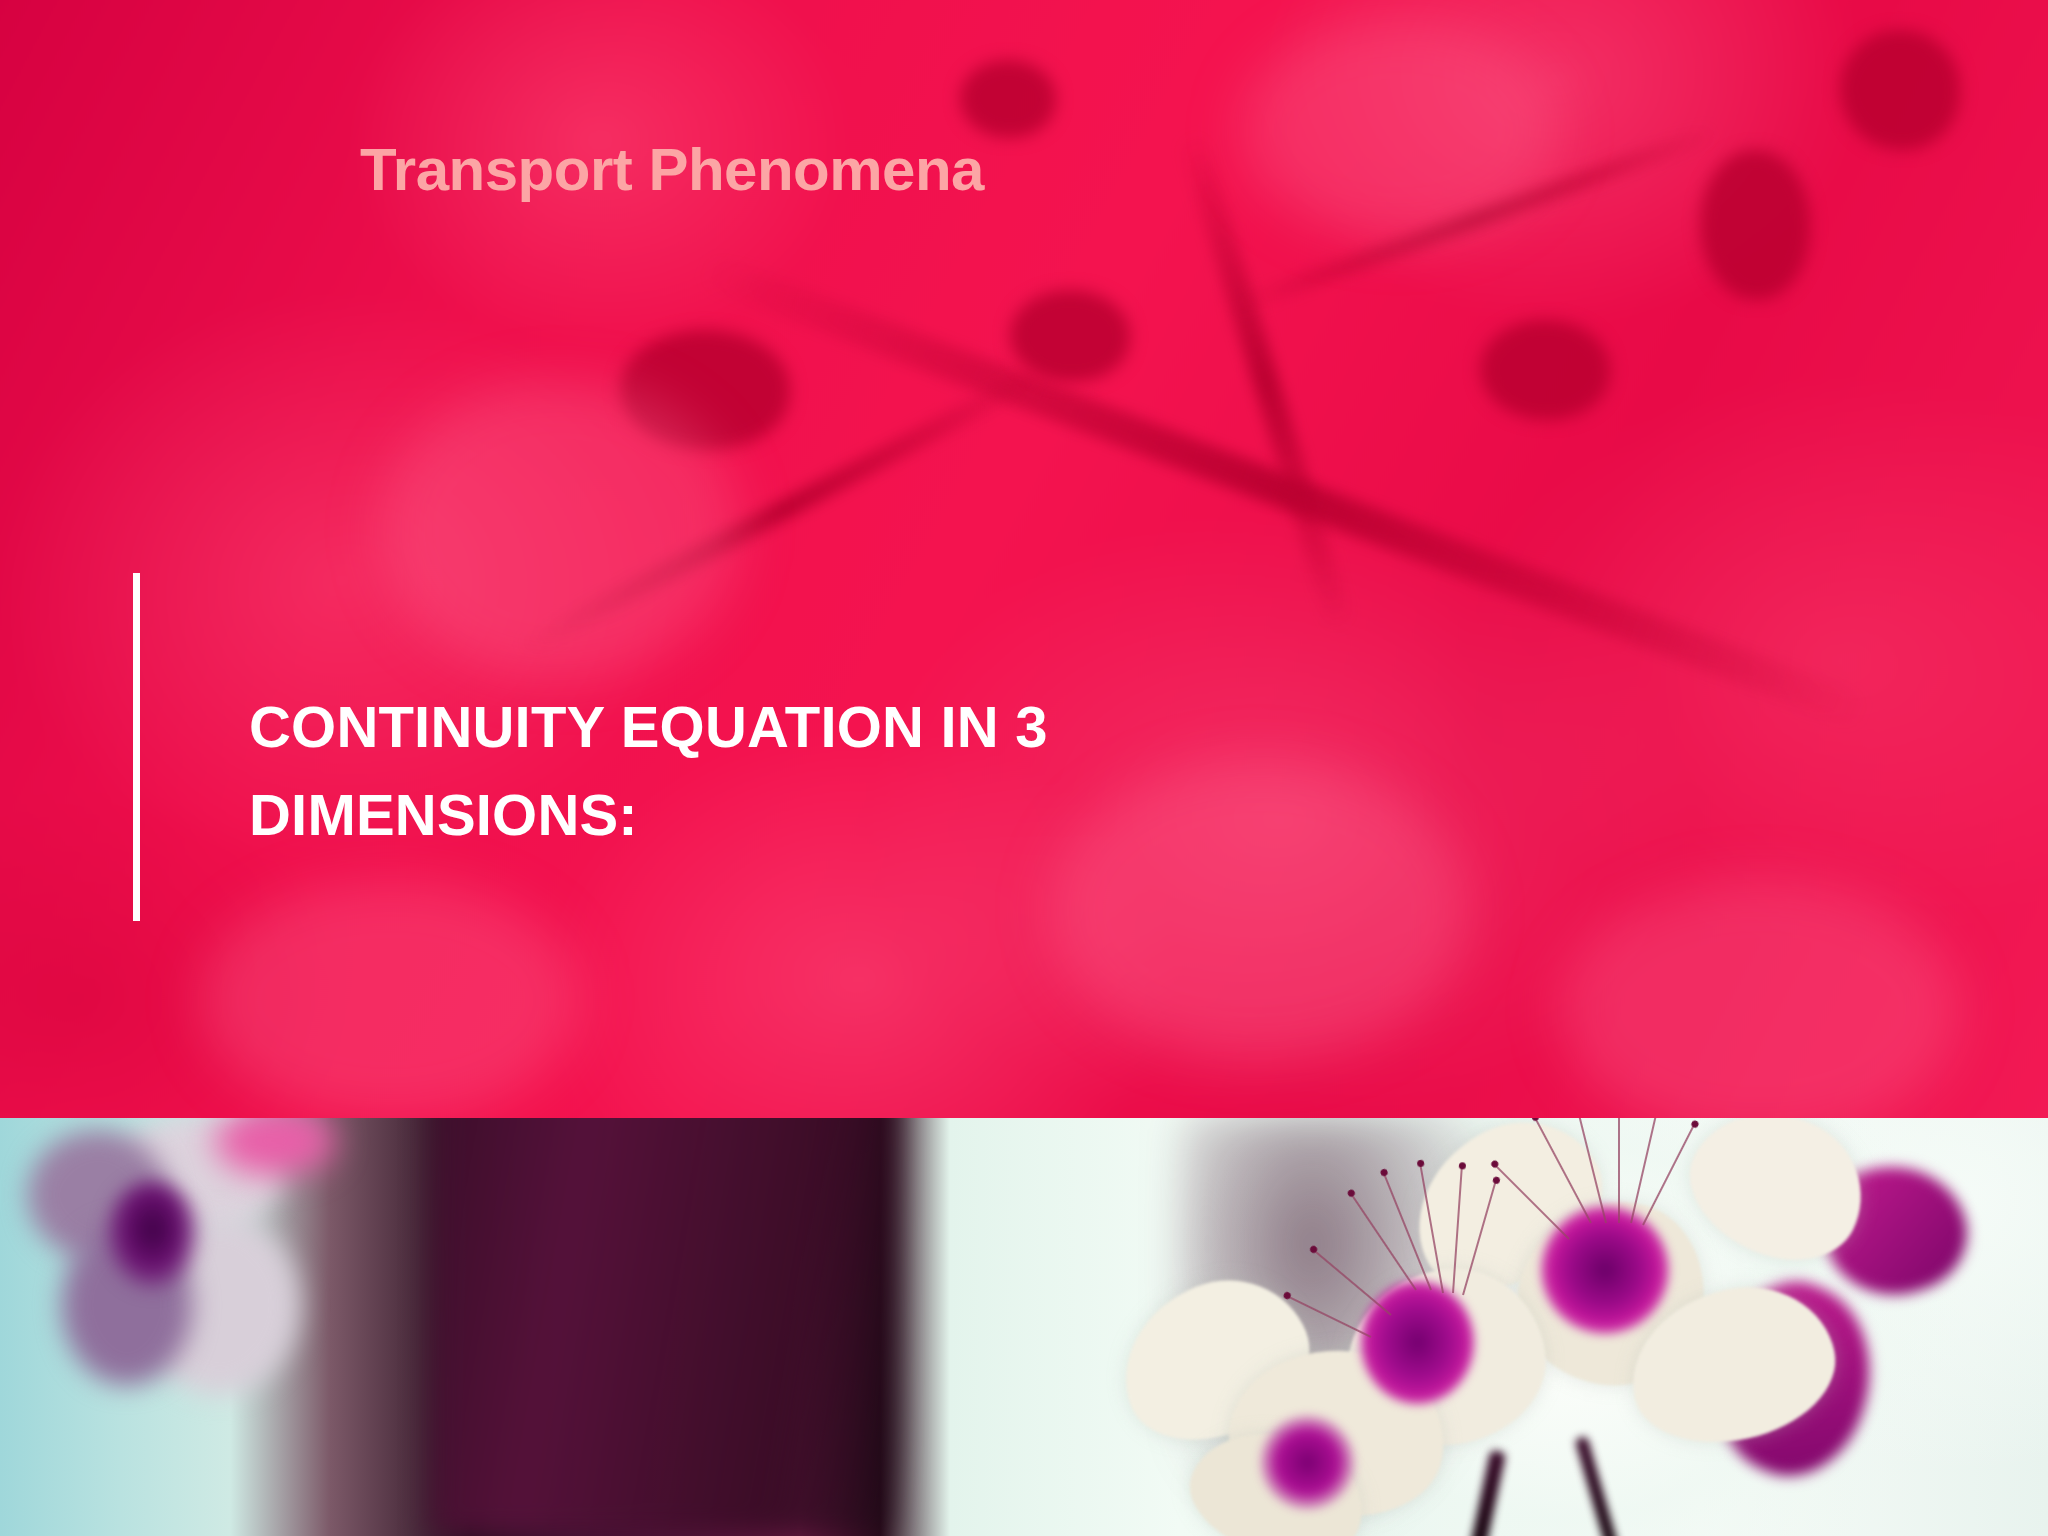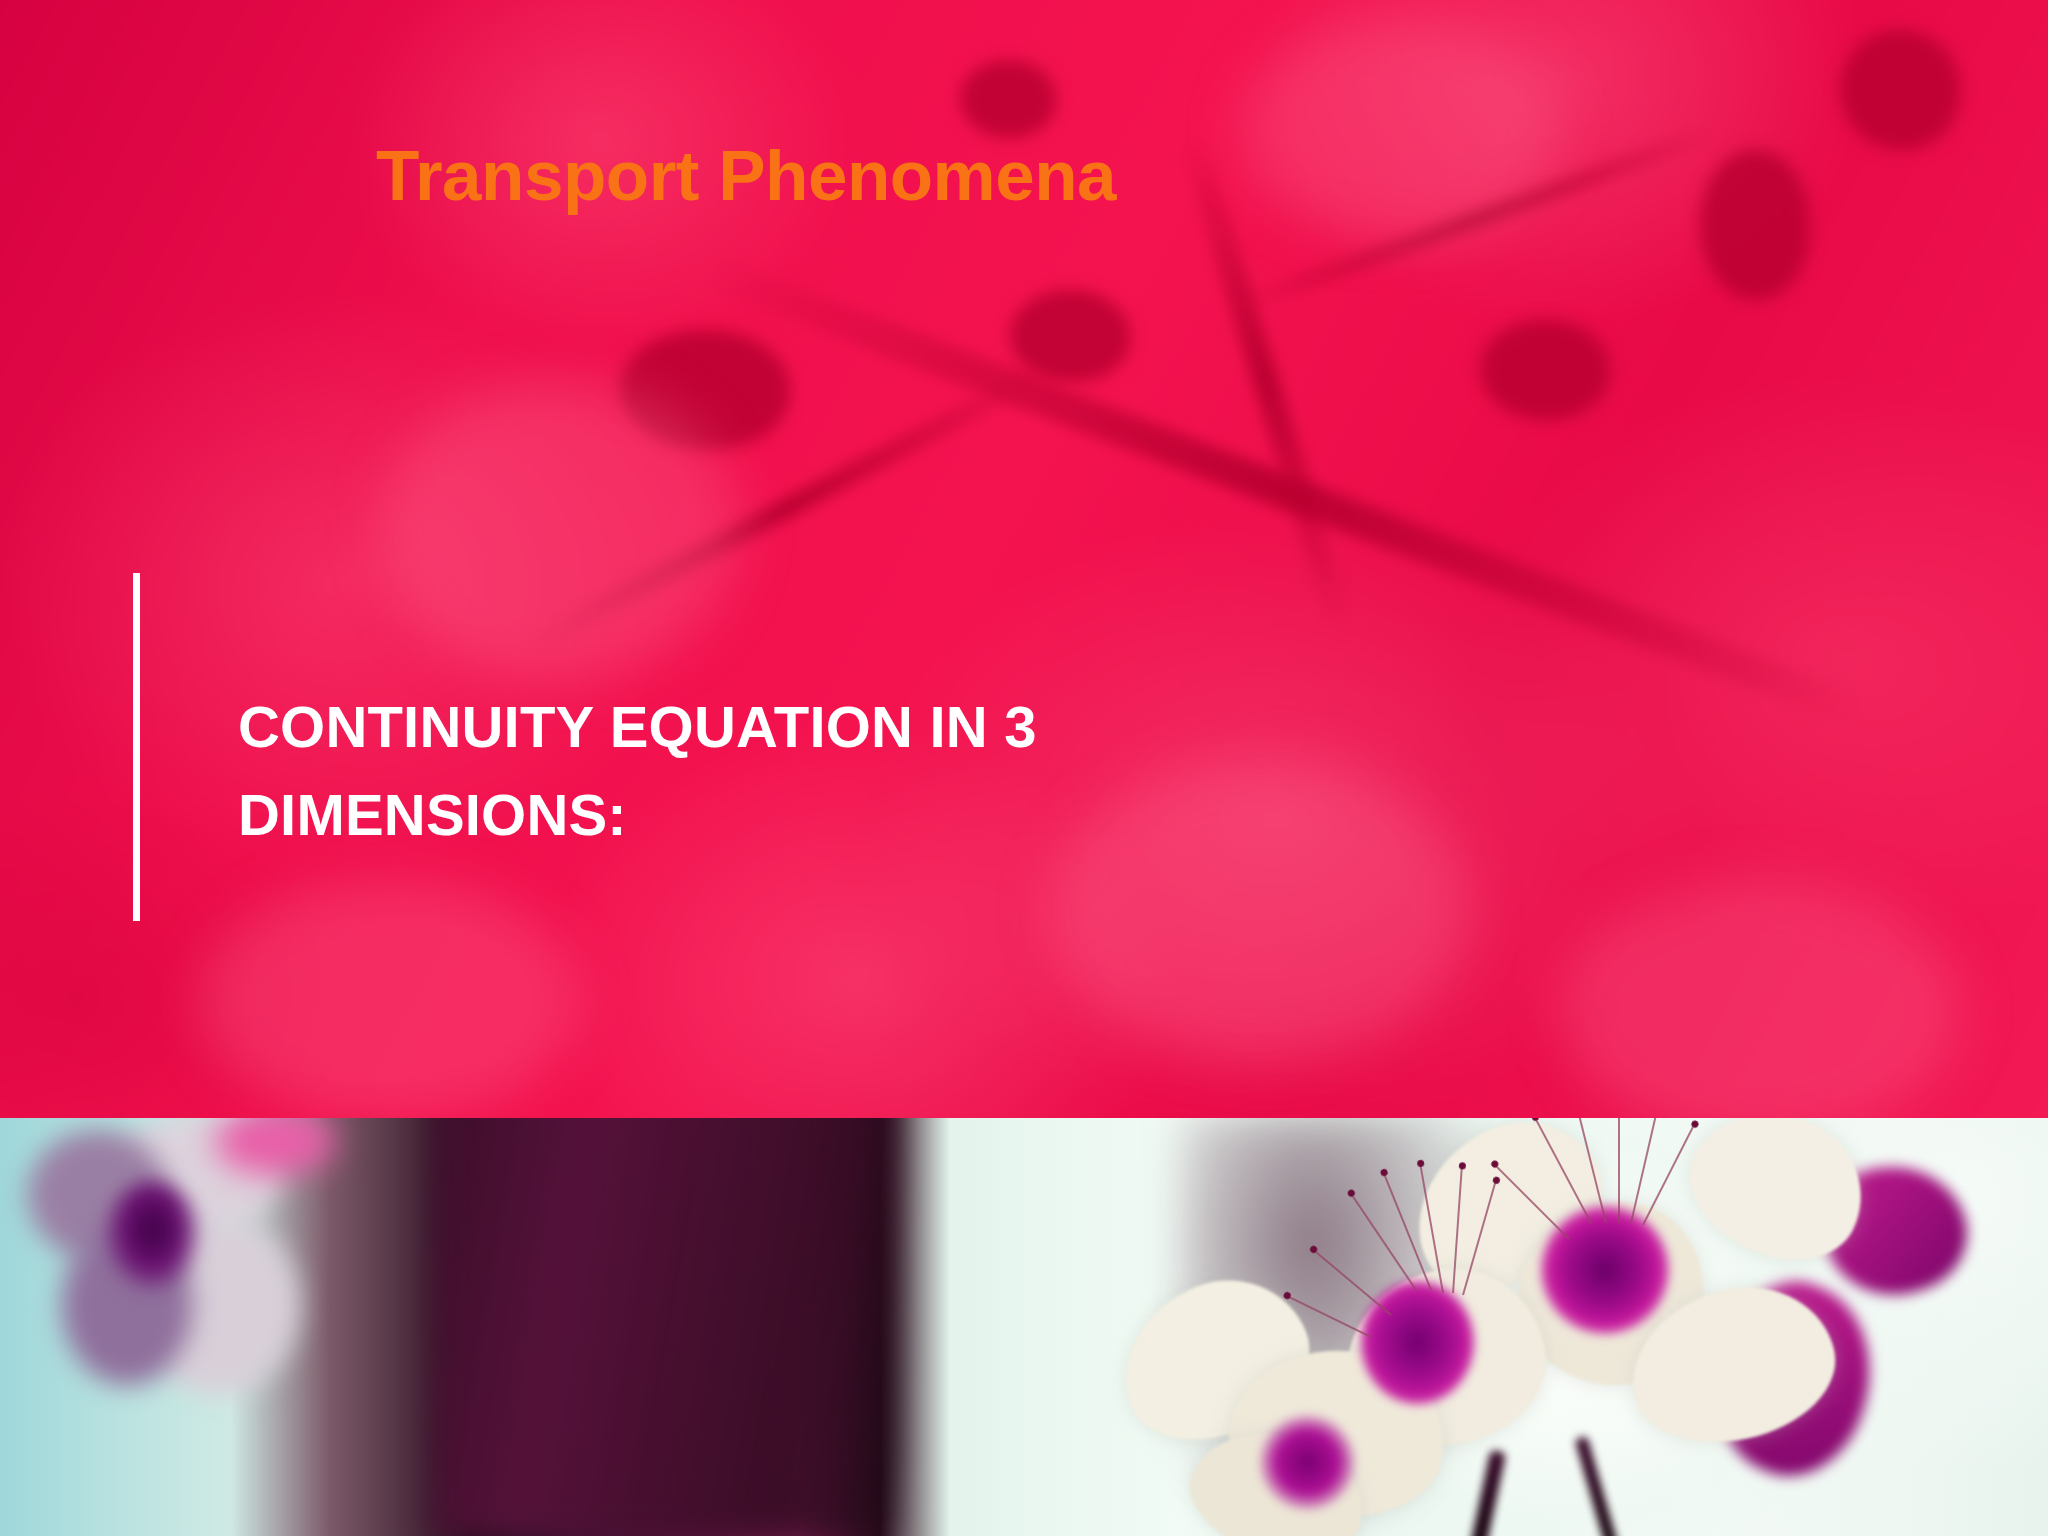--- a/index.html
+++ b/index.html
@@ -217,39 +217,38 @@
   .pl3 { left: 200px; top: 880px; width: 380px; height: 240px; }
   .pl4 { left: 1560px; top: 880px; width: 400px; height: 260px; }
   .pl5 { left: 1240px; top: 20px;  width: 320px; height: 220px; }
 
   
   .title {
     position: absolute;
     left: 360px;
     top: 138px;
     width: 1560px;
-    color: #f97316;
-    font-size: 71px;
+    color: #fca5a5;
+    font-size: 60px;
     font-weight: bold;
     line-height: 1.08;
     letter-spacing: -0.5px;
     white-space: nowrap;
-    margin-left: 16px;
   }
   .accent-bar {
     position: absolute;
     left: 133px;
     top: 573px;
     width: 7px;
     height: 348px;
     background: #ffffff;
   }
   .subtitle {
     position: absolute;
-    left: 238px;
+    left: 249px;
     top: 683px;
     width: 1200px;
     color: #ffffff;
     font-size: 58px;
     font-weight: bold;
     line-height: 1.52;
     letter-spacing: 0.2px;
   }
 </style>
 </head>

